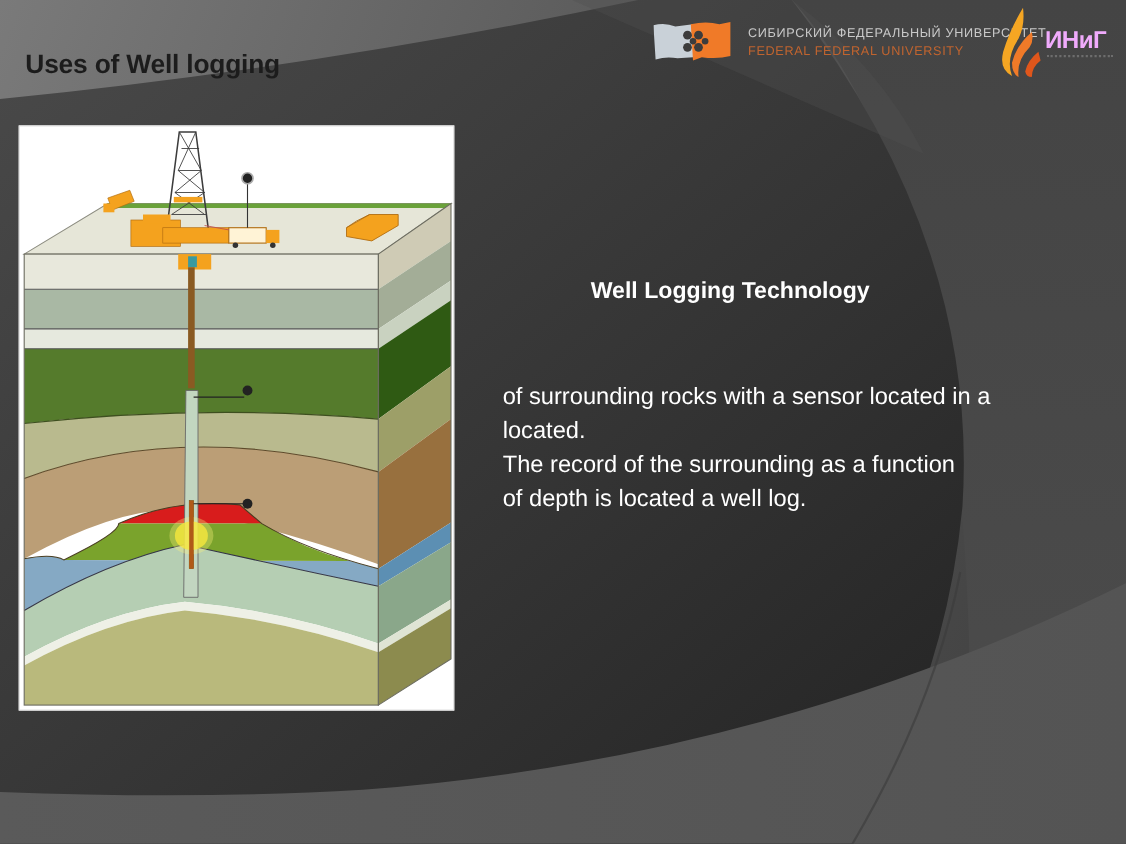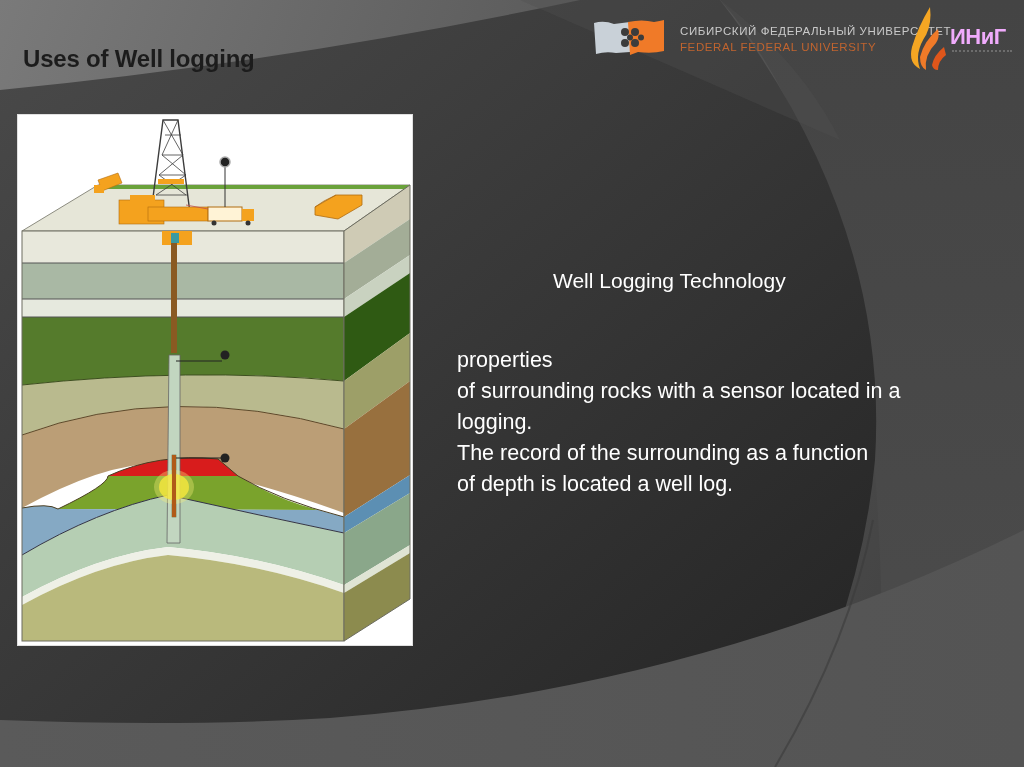--- a/index.html
+++ b/index.html
@@ -19,21 +19,21 @@
   .sfu-en { color: #c0642f; display: block; }
   .inig-text { position: absolute; left: 950px; top: 24px; font-size: 22px; font-weight: bold; color: #f0abfc; letter-spacing: -0.5px; }
   .inig-sub { position: absolute; left: 952px; top: 50px; width: 60px; height: 3px; border-top: 2px dotted #6d6d6d; }
   .figure {
     position: absolute; left: 17px; top: 114px; width: 396px; height: 532px;
     background: #ffffff; border: 1px solid #e0e0e0; box-sizing: border-box;
   }
   .figure svg { display: block; }
   .subheading {
     position: absolute; left: 537px; top: 253px;
-    font-size: 21px; color: #ffffff; margin: 16px; font-weight: normal;
+    font-size: 21px; color: #ffffff; margin: 0; font-weight: bold;
   }
   .body-text {
     position: absolute; left: 457px; top: 345px; width: 560px;
     font-size: 21.5px; line-height: 31px; color: #ffffff; margin: 0;
   }
   .body-text span { display: block; white-space: nowrap; }
 </style>
 </head>
 <body>
 
@@ -185,18 +185,17 @@
     <g>
       <path d="M 297 100 L 297 92 L 318 80 L 344 80 L 344 90 L 320 104 Z" fill="#f4a21e" stroke="#b06c10" stroke-width="0.8"></path>
       <path d="M 297 92 L 306 86 L 318 80" fill="none" stroke="#b06c10" stroke-width="0.8"></path>
     </g>
   </svg>
 </div>
 
 <h2 class="subheading">Well Logging Technology</h2>
 
 <div class="body-text">
-  <span>properties</span>
   <span>of surrounding rocks with a sensor located in a</span>
-  <span>logging.</span>
+  <span>located.</span>
   <span>The record of the surrounding as a function</span>
   <span>of depth is located a well log.</span>
 </div>
 
 </body></html>

